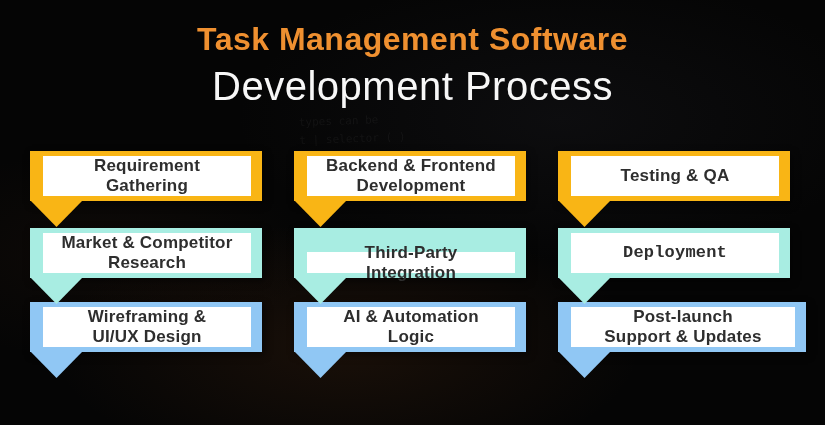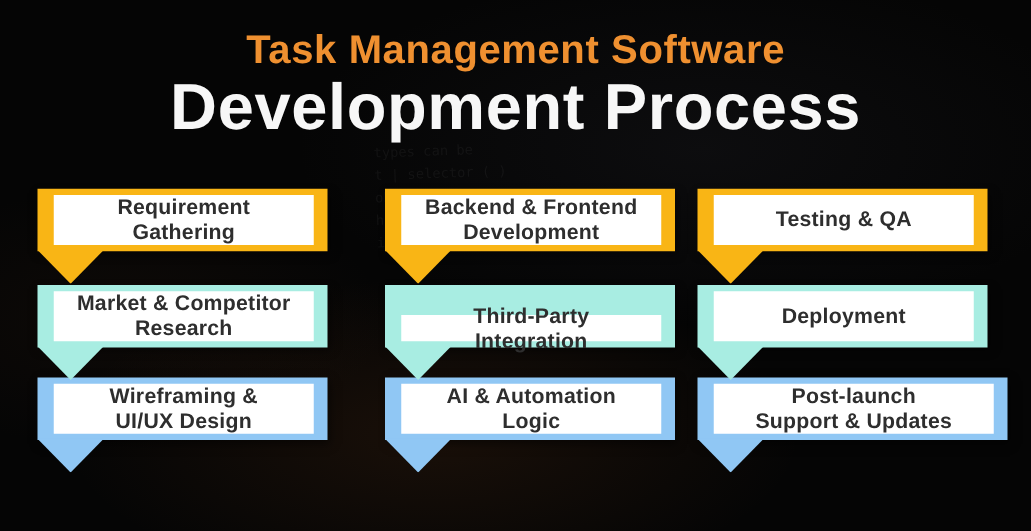--- a/index.html
+++ b/index.html
@@ -28,25 +28,25 @@
     color:rgba(170,170,170,0.07);
     white-space:pre-line;
     transform:rotate(-2deg);
   }
 
   .title { position:absolute; top:16px; left:0; width:825px; text-align:center; }
   .title .line1 {
     font-size:32px; font-weight:700; line-height:47px; letter-spacing:0.5px;
   }
   .title .line2 {
-    font-size:52px; font-weight:700; line-height:47px; letter-spacing:0.5px;
+    font-size:40px; font-weight:400; line-height:47px; letter-spacing:0.5px;
   }
 
   .ribbon { position:absolute; width:232px; height:50px; box-shadow:2px 3px 7px rgba(0,0,0,0.5); }
-  .c0 { left:30px; }  .c1 { left:308px; }  .c2 { left:558px; }
+  .c0 { left:30px; }  .c1 { left:294px; }  .c2 { left:558px; }
   .r0 { top:151px; z-index:30; }
   .r1 { top:228px; z-index:20; }
   .r2 { top:302px; z-index:10; }
 
   .card {
     position:absolute; left:13px; right:11px; top:5px; bottom:5px;
     display:flex; align-items:center; justify-content:center;
     text-align:center; white-space:pre-line;
     font-size:17px; font-weight:700; line-height:20px; letter-spacing:0.2px;
     padding:0 6px;
@@ -92,21 +92,21 @@
   <div class="ribbon r1 c0" style="background-color: rgb(168, 237, 226);">
     <div class="tail" style="background-color: rgb(168, 237, 226);"></div>
     <div class="card" style="background-color: rgb(255, 255, 255); color: rgb(46, 46, 46);">Market &amp; Competitor
 Research</div>
   </div>
   <div class="ribbon r1 c1" style="background-color: rgb(168, 237, 226);">
     <div class="tail" style="background-color: rgb(168, 237, 226);"></div>
     <div class="card" style="background-color: rgb(255, 255, 255); color: rgb(46, 46, 46); margin-top: 19px;">Third-Party
 Integration</div>
   </div>
-  <div class="ribbon r1 c2" style="background-color: rgb(168, 237, 226);">
+  <div class="ribbon r1 c2" style="background-color: rgb(168, 237, 226); font-family: Liberation Mono, monospace;">
     <div class="tail" style="background-color: rgb(168, 237, 226);"></div>
     <div class="card" style="background-color: rgb(255, 255, 255); color: rgb(46, 46, 46);">Deployment</div>
   </div>
 
   <div class="ribbon r2 c0" style="background-color: rgb(144, 199, 244);">
     <div class="tail" style="background-color: rgb(144, 199, 244);"></div>
     <div class="card" style="background-color: rgb(255, 255, 255); color: rgb(46, 46, 46);">Wireframing &amp;
 UI/UX Design</div>
   </div>
   <div class="ribbon r2 c1" style="background-color: rgb(144, 199, 244);">

